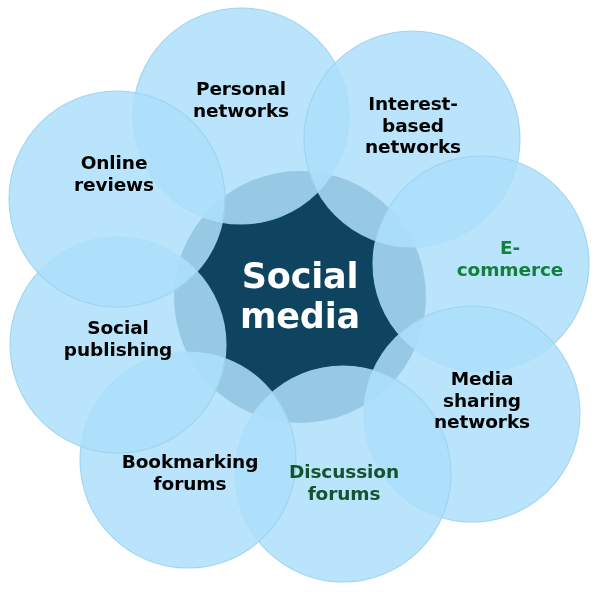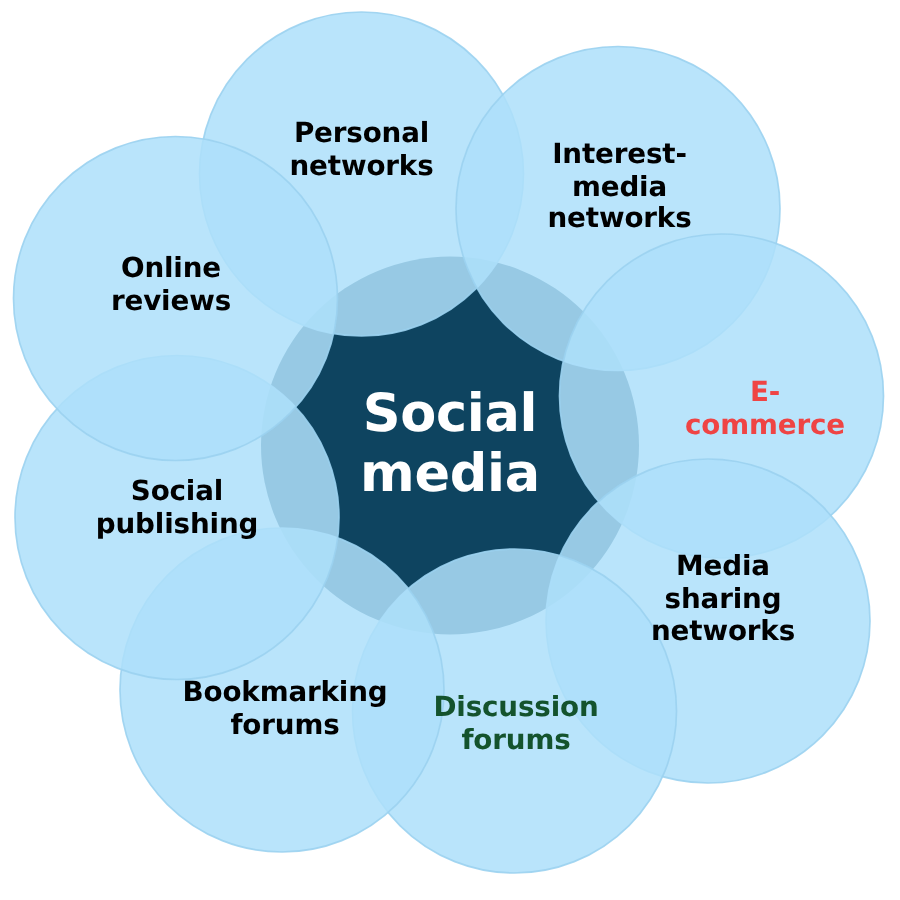--- a/index.html
+++ b/index.html
@@ -79,29 +79,29 @@
       </g>
   </svg>
 
   <div class="center-label" id="center-text" style="left: 300px; top: 297px; color: rgb(255, 255, 255);">Social
 media</div>
 
   <div id="petal-label-layer">
       <div class="petal-label" style="left: 241px; top: 100px; color: rgb(0, 0, 0);">Personal
 networks</div>
       <div class="petal-label" style="left: 413px; top: 125px; color: rgb(0, 0, 0);">Interest-
-media
+based
 networks</div>
-      <div class="petal-label" style="left: 510px; top: 273px; color: #ef4444; text-align: center;">E-commerce</div>
+      <div class="petal-label" style="left: 510px; top: 259px; color: #15803d; text-align: center;">E-commerce</div>
       <div class="petal-label" style="left: 482px; top: 400px; color: rgb(0, 0, 0);">Media
 sharing
 networks</div>
       <div class="petal-label" style="left: 344px; top: 483px; color: #14532d;">Discussion
 forums</div>
       <div class="petal-label" style="left: 190px; top: 473px; color: rgb(0, 0, 0);">Bookmarking
 forums</div>
       <div class="petal-label" style="left: 118px; top: 339px; color: rgb(0, 0, 0);">Social
 publishing</div>
-      <div class="petal-label" style="left: 114px; top: 190px; color: rgb(0, 0, 0);">Online
+      <div class="petal-label" style="left: 114px; top: 174px; color: rgb(0, 0, 0);">Online
 reviews</div>
     </div>
 
 </div>
 
 </body></html>

